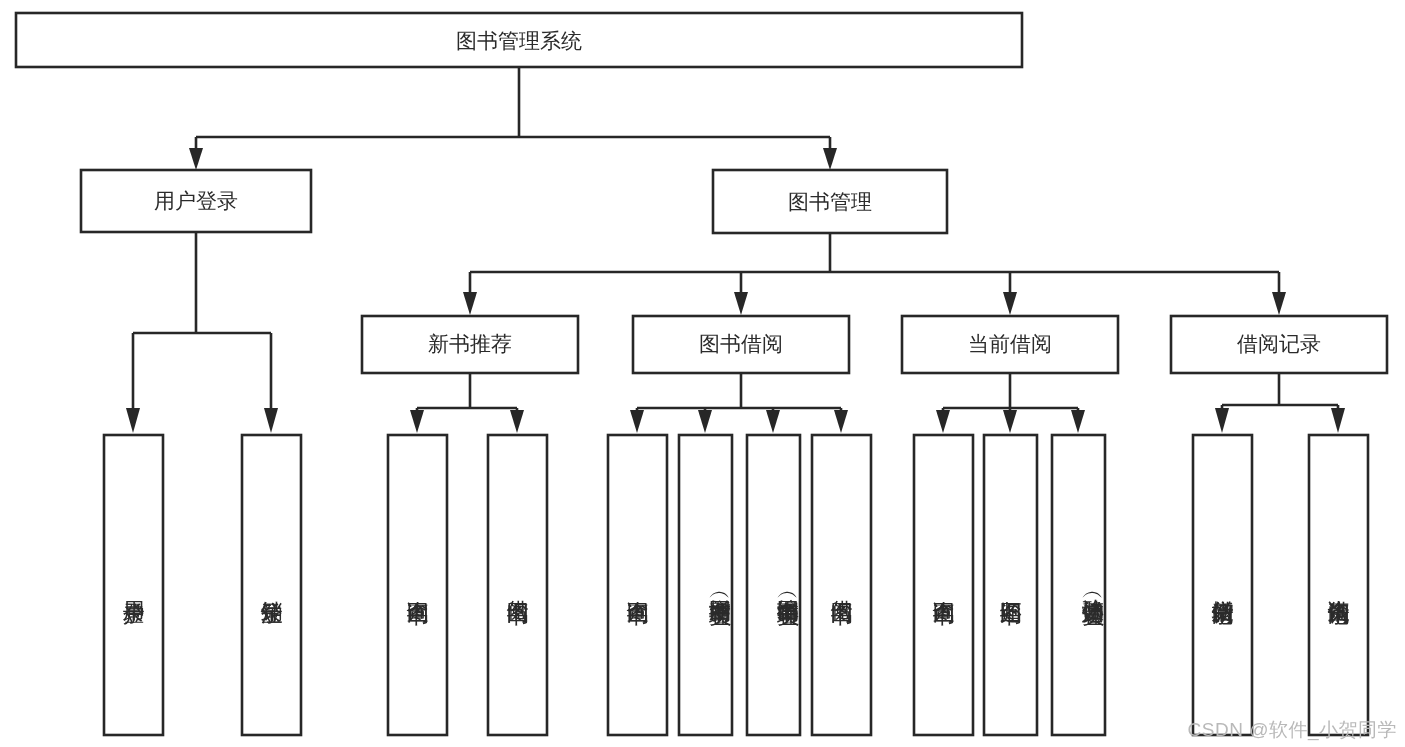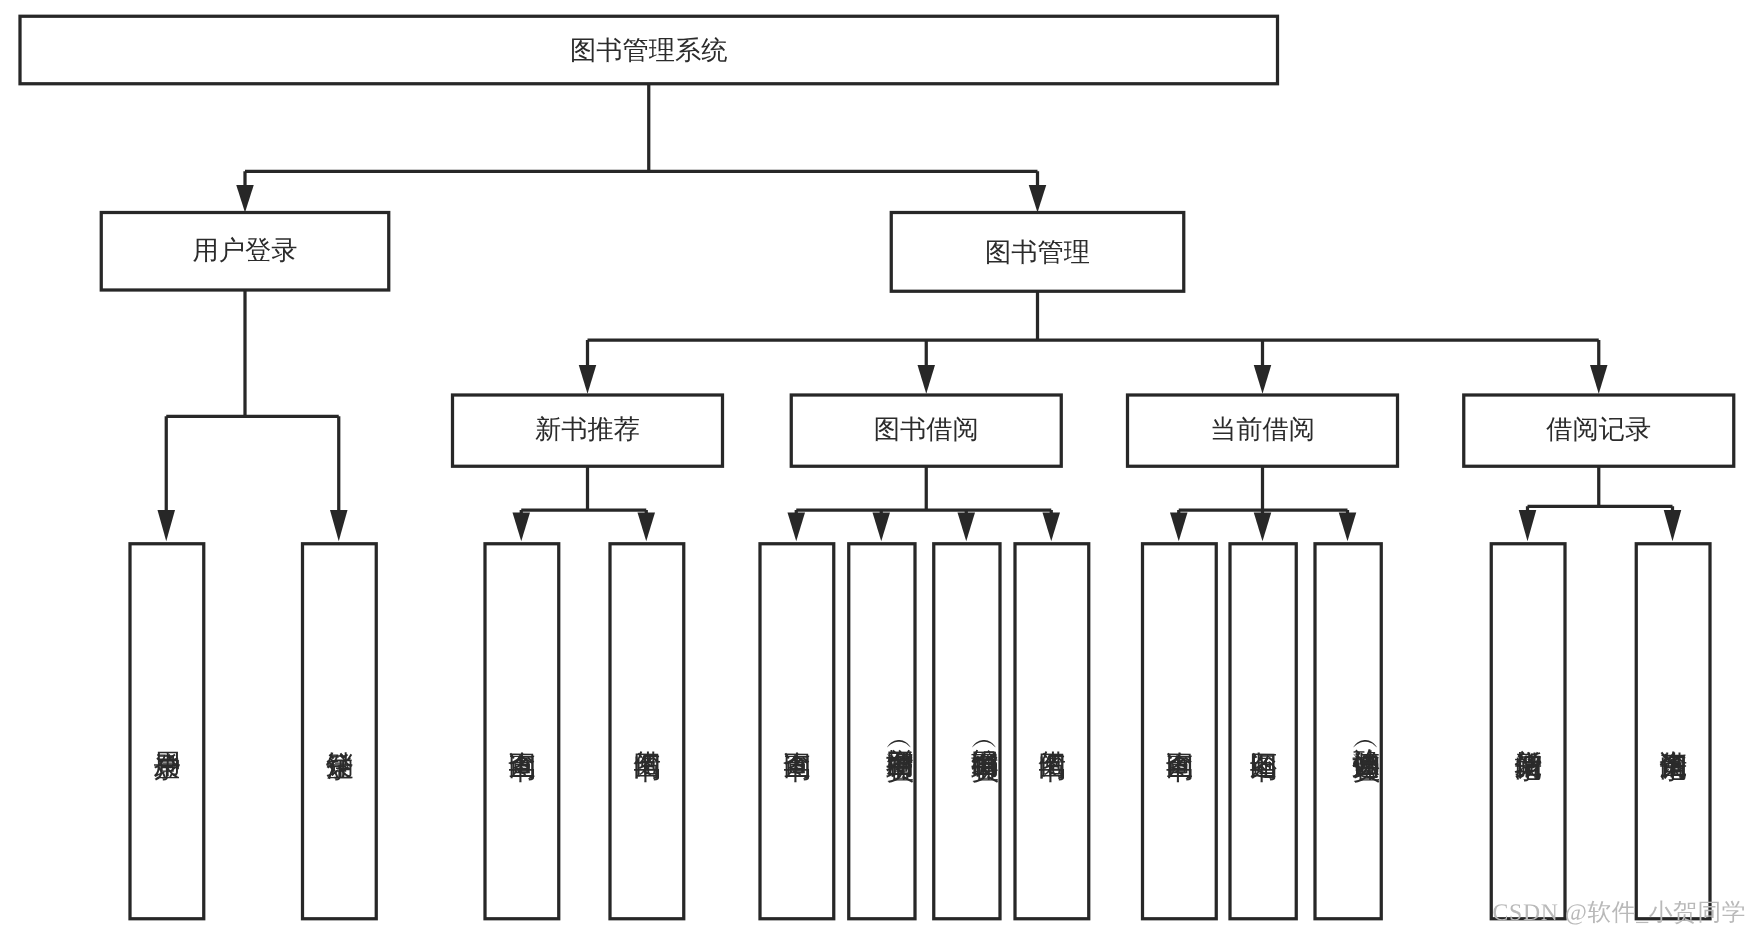--- a/index.html
+++ b/index.html
@@ -61,21 +61,21 @@
     display: flex;
     align-items: center;
     justify-content: center;
     white-space: nowrap;
     pointer-events: none;
   }
   .watermark {
     position: absolute;
     right: 8px;
     bottom: 4px;
-    font-family: Liberation Serif, serif;
+    font-family: Liberation Sans, sans-serif;
     font-size: 19px;
     color: #b9b9b9;
     letter-spacing: 0.5px;
     white-space: nowrap;
   }
 </style>
 </head>
 <body>
 
 <div id="diagram-root">

